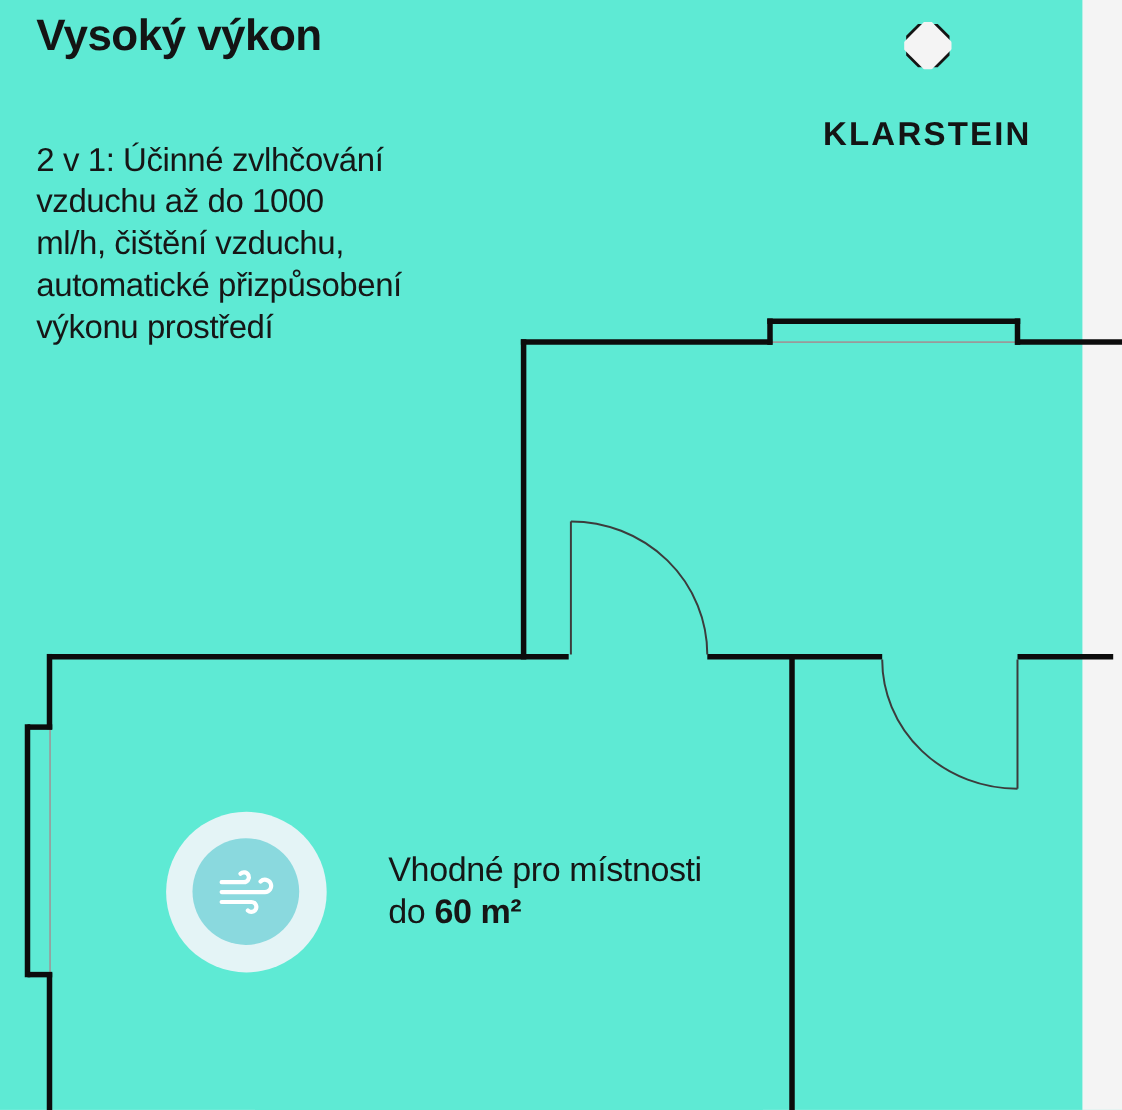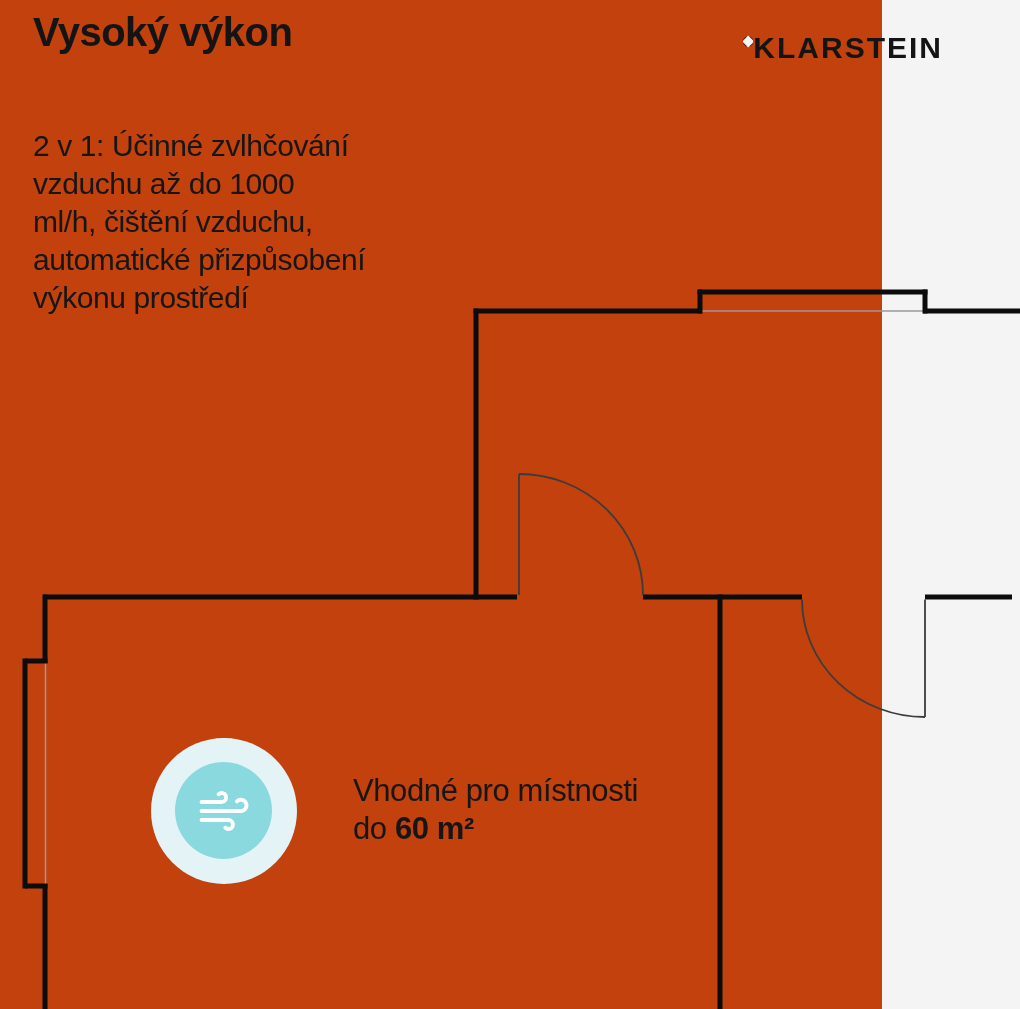--- a/index.html
+++ b/index.html
@@ -5,23 +5,23 @@
   * { margin: 0; padding: 0; box-sizing: border-box; }
   html, body { width: 1020px; height: 1009px; }
   body {
     font-family: "Liberation Sans", sans-serif;
     background: #f4f4f4;
     color: #141414;
     overflow: hidden;
   }
   .canvas {
     position: relative;
-    width: 882px;
+    width: 984px;
     height: 1009px;
-    background: #c2410c;
+    background: #5eead4;
   }
   .floorplan-svg {
     position: absolute;
     inset: 0;
     width: 1020px;
     height: 1009px;
   }
   .page-title {
     position: absolute;
     left: 33px;
@@ -41,22 +41,23 @@
     letter-spacing: -0.4px;
     white-space: pre-line;
     color: #161616;
   }
   .brand {
     position: absolute;
     left: 743px;
     top: 20px;
     width: 200px;
     display: flex;
-    flex-direction: row;
-    align-items: flex-end;
+    flex-direction: column;
+    align-items: center;
+    gap: 36px;
   }
   .brand-icon { width: 43px; height: 43px; display: block; }
   .brand-wordmark {
     margin-top: 9px;
     font-size: 30px;
     font-weight: bold;
     letter-spacing: 2px;
     line-height: 1;
     color: #141414;
     white-space: nowrap;

